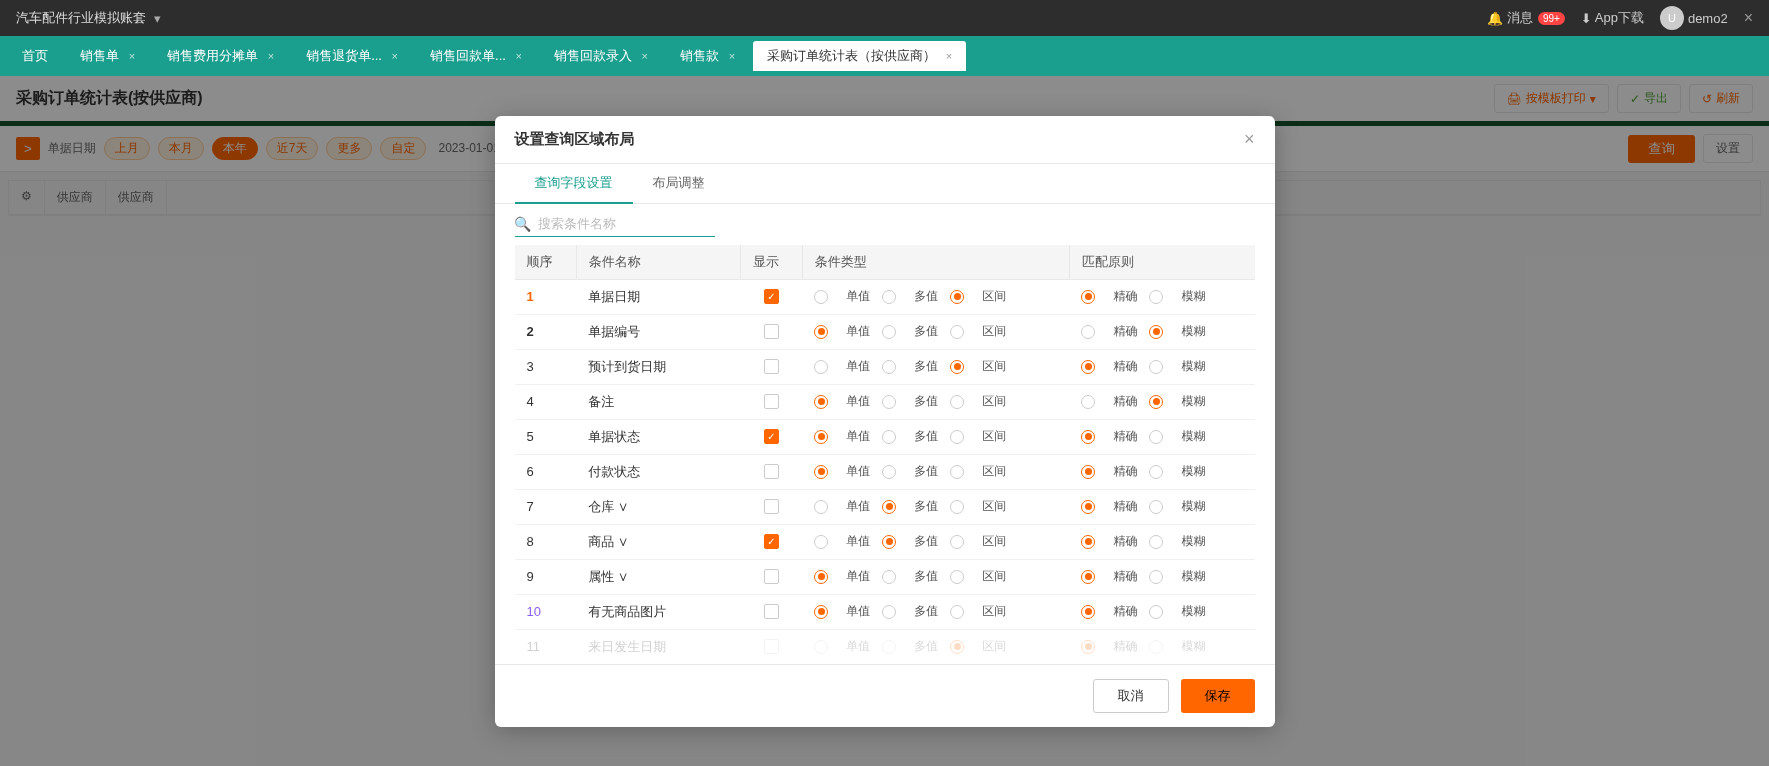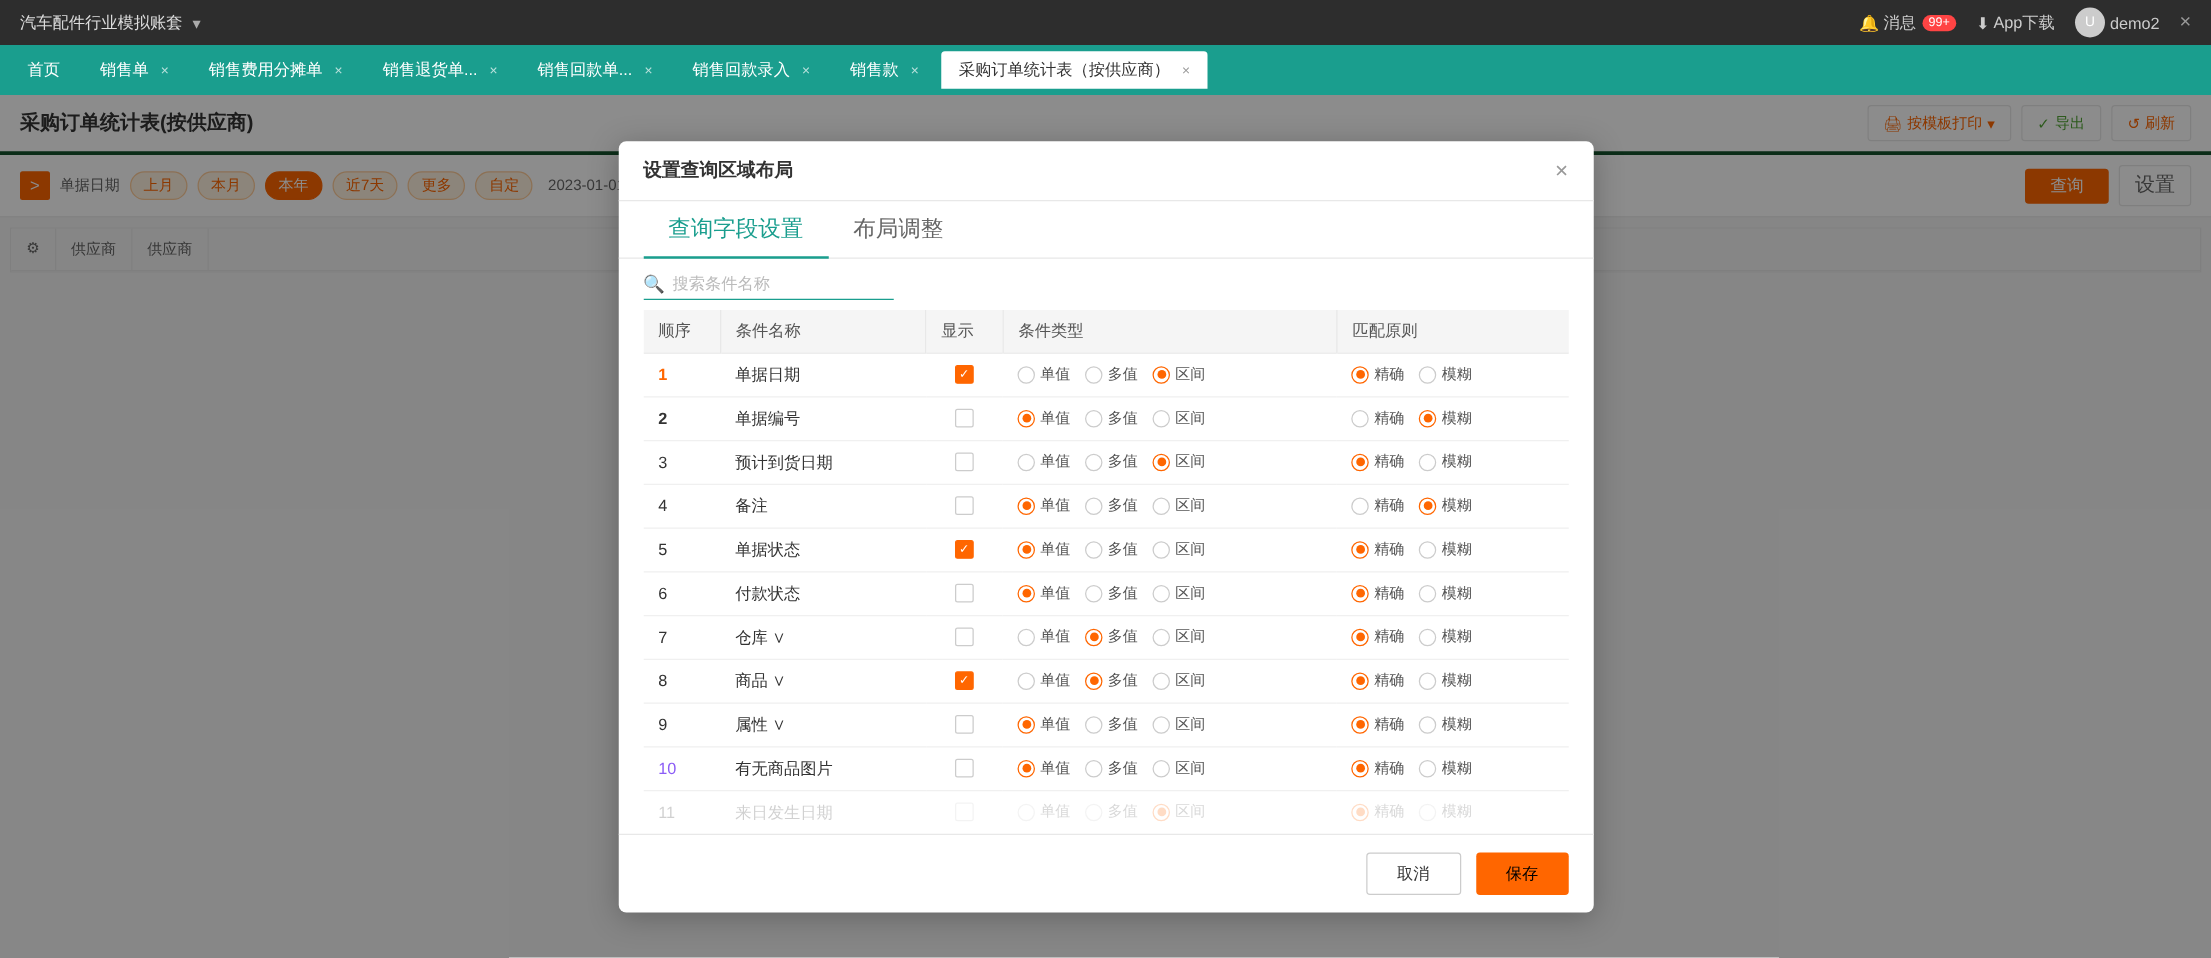--- a/index.html
+++ b/index.html
@@ -59,21 +59,21 @@
       overflow: hidden;
     }
 
     
     .page-header {
       background: #fff;
       padding: 8px 16px;
       display: flex;
       align-items: center;
       justify-content: space-between;
-      border-bottom: 3px solid #14532d;
+      border-bottom: 5px solid #14532d;
     }
     .page-title { font-size: 16px; font-weight: bold; color: #333; }
     .page-actions { display: flex; align-items: center; gap: 8px; }
     .btn-print { border: 1px solid #e8e8e8; background: #fff; padding: 5px 12px; border-radius: 3px; cursor: pointer; color: #ff6600; font-size: 12px; display: flex; align-items: center; gap: 4px; }
     .btn-export { border: 1px solid #e8e8e8; background: #fff; padding: 5px 12px; border-radius: 3px; cursor: pointer; color: #52a535; font-size: 12px; display: flex; align-items: center; gap: 4px; }
     .btn-refresh { border: 1px solid #e8e8e8; background: #fff; padding: 5px 12px; border-radius: 3px; cursor: pointer; color: #ff6600; font-size: 12px; display: flex; align-items: center; gap: 4px; }
 
     
     .filter-bar {
       background: #fff;
@@ -88,21 +88,21 @@
     .filter-date-chip {
       background: #fff3e0;
       border: 1px solid #ffcc99;
       border-radius: 12px;
       padding: 2px 10px;
       font-size: 12px;
       color: #ff6600;
     }
     .filter-date-chip.active { background: #ff6600; color: #fff; border-color: #ff6600; }
     .btn-query { background: #ff6600; color: #fff; border: none; padding: 5px 20px; border-radius: 3px; cursor: pointer; margin-left: auto; }
-    .btn-settings { border: 1px solid #e8e8e8; background: #fff; padding: 5px 12px; border-radius: 3px; cursor: pointer; color: #666; font-size: 16px; }
+    .btn-settings { border: 1px solid #e8e8e8; background: #fff; padding: 5px 12px; border-radius: 3px; cursor: pointer; color: #666; font-size: 12px; }
 
     
     .table-area {
       background: #fff;
       margin: 8px;
       border: 1px solid #e8e8e8;
     }
     .table-header-row {
       display: flex;
       background: #f5f5f5;
@@ -146,21 +146,21 @@
     
     .dialog-tabs {
       display: flex;
       padding: 0 20px;
       border-bottom: 1px solid #e8e8e8;
       gap: 0;
     }
     .dialog-tab {
       padding: 10px 20px;
       cursor: pointer;
-      font-size: 18px;
+      font-size: 13px;
       color: #666;
       border-bottom: 2px solid transparent;
       margin-bottom: -1px;
     }
     .dialog-tab.active {
       color: #1a9e8e;
       border-bottom-color: #1a9e8e;
       font-weight: 500;
     }
 
@@ -232,21 +232,21 @@
     }
     .custom-checkbox.checked::after {
       content: '✓';
       color: #fff;
       font-size: 10px;
       line-height: 1;
     }
 
     
     .radio-group { display: flex; align-items: center; gap: 12px; }
-    .radio-item { display: flex; align-items: center; gap: 4px; cursor: pointer; }
+    .radio-item { display: flex; align-items: center; gap: 18px; cursor: pointer; }
     .custom-radio {
       width: 14px; height: 14px;
       border: 1.5px solid #ccc;
       border-radius: 50%;
       display: inline-flex;
       align-items: center;
       justify-content: center;
       background: #fff;
     }
     .custom-radio.checked {

